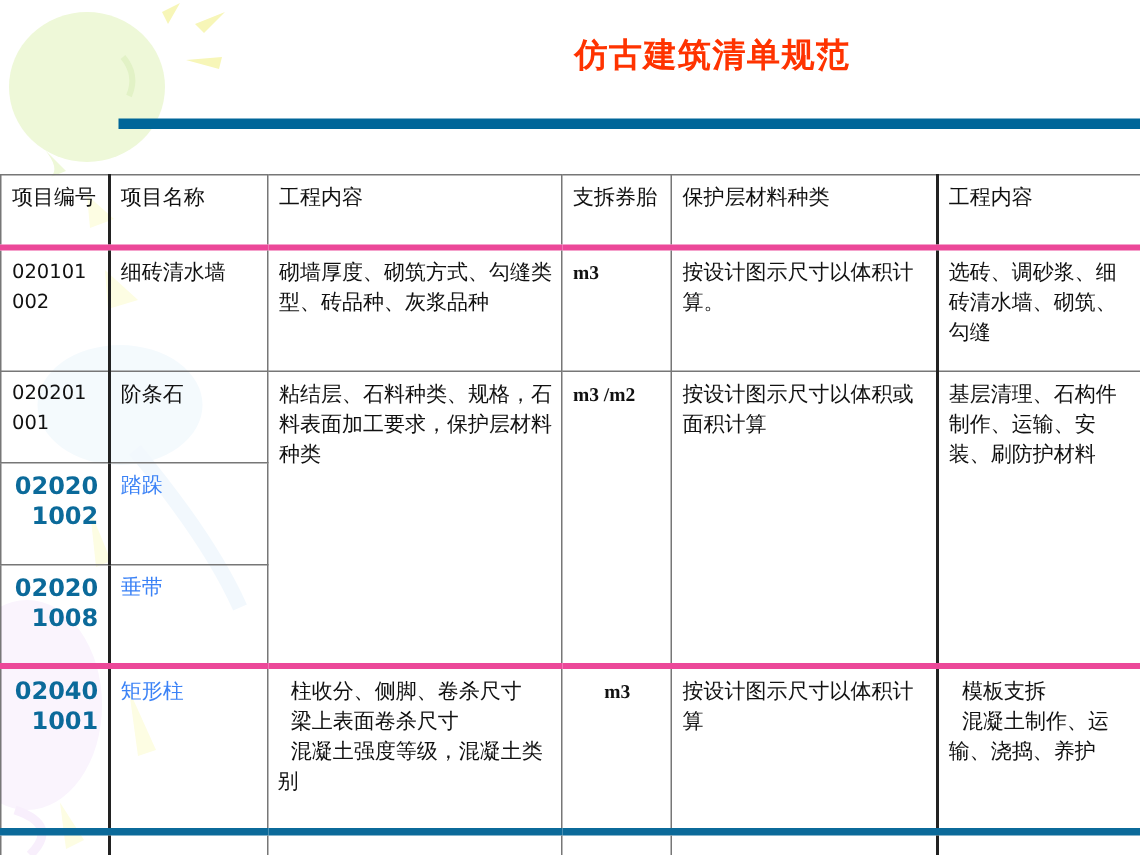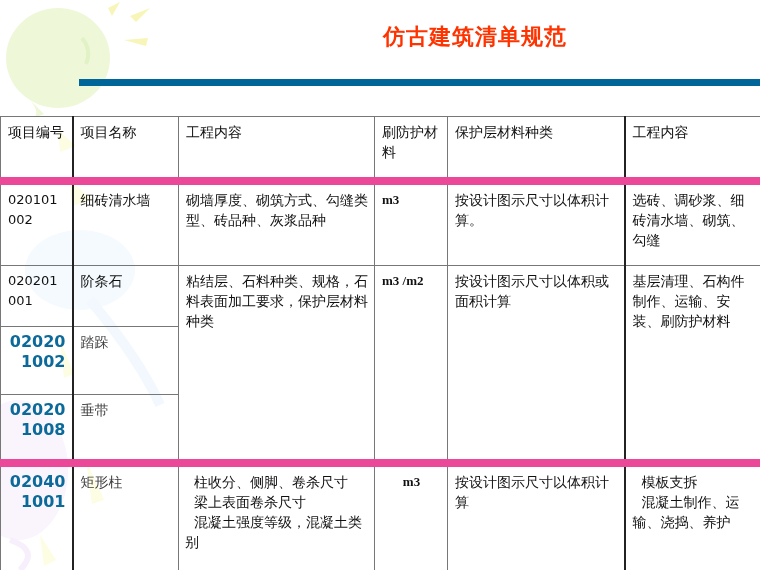--- a/index.html
+++ b/index.html
@@ -28,28 +28,28 @@
   }
   table.spec td {
     border: 1px solid #777;
     vertical-align: top;
     padding: 5px 6px 15px 7px;
     line-height: 20px;
     background: rgba(255,255,255,0.55);
     word-break: break-all;
   }
   table.spec td.thick-l { border-left: 2px solid #222; }
-  table.spec tr.thick-t td { border-top: 8px solid #ec4899; }
+  table.spec tr.thick-t td { border-top: 4px solid #ec4899; }
   .code { font-family: "DejaVu Sans", sans-serif; font-size: 13px; line-height: 20px; }
   .blue-code {
     color: #0b6a9a; font-weight: bold; font-size: 16px; line-height: 20px;
     font-family: "DejaVu Sans", sans-serif;
     text-align: right;
   }
-  .blue { color: #404040; }
+  .blue { color: #3b82f6; }
   .mono { font-family: Liberation Serif, serif; font-size: 13px; font-weight: bold; }
   .center { text-align: center; }
   .line { display: block; }
   tr.band td { border-top: 5px solid #0b6a9a; padding-top: 2px; }
   .dots { color: #0b6a9a; font-weight: bold; font-family: "DejaVu Sans", sans-serif; font-size: 14px; letter-spacing: 1px; }
 </style>
 </head>
 <body>
 
 <svg class="deco" width="760" height="570" style="left:0;top:0;">
@@ -84,21 +84,21 @@
     <col style="width:196px">
     <col style="width:73px">
     <col style="width:177px">
     <col style="width:136px">
   </colgroup>
   <tbody>
       <tr style="height:48px;">
     <td>项目编号</td>
     <td class="thick-l">项目名称</td>
     <td>工程内容</td>
-    <td>刷防护材料</td>
+    <td>支拆券胎</td>
     <td>保护层材料种类</td>
     <td class="thick-l">工程内容</td>
   </tr>
 
   <tr class="thick-t" style="height:69px;">
     <td class="code">020101002</td>
     <td class="thick-l">细砖清水墙</td>
     <td>砌墙厚度、砌筑方式、勾缝类型、砖品种、灰浆品种</td>
     <td class="mono">m3</td>
     <td>按设计图示尺寸以体积计算。</td>

